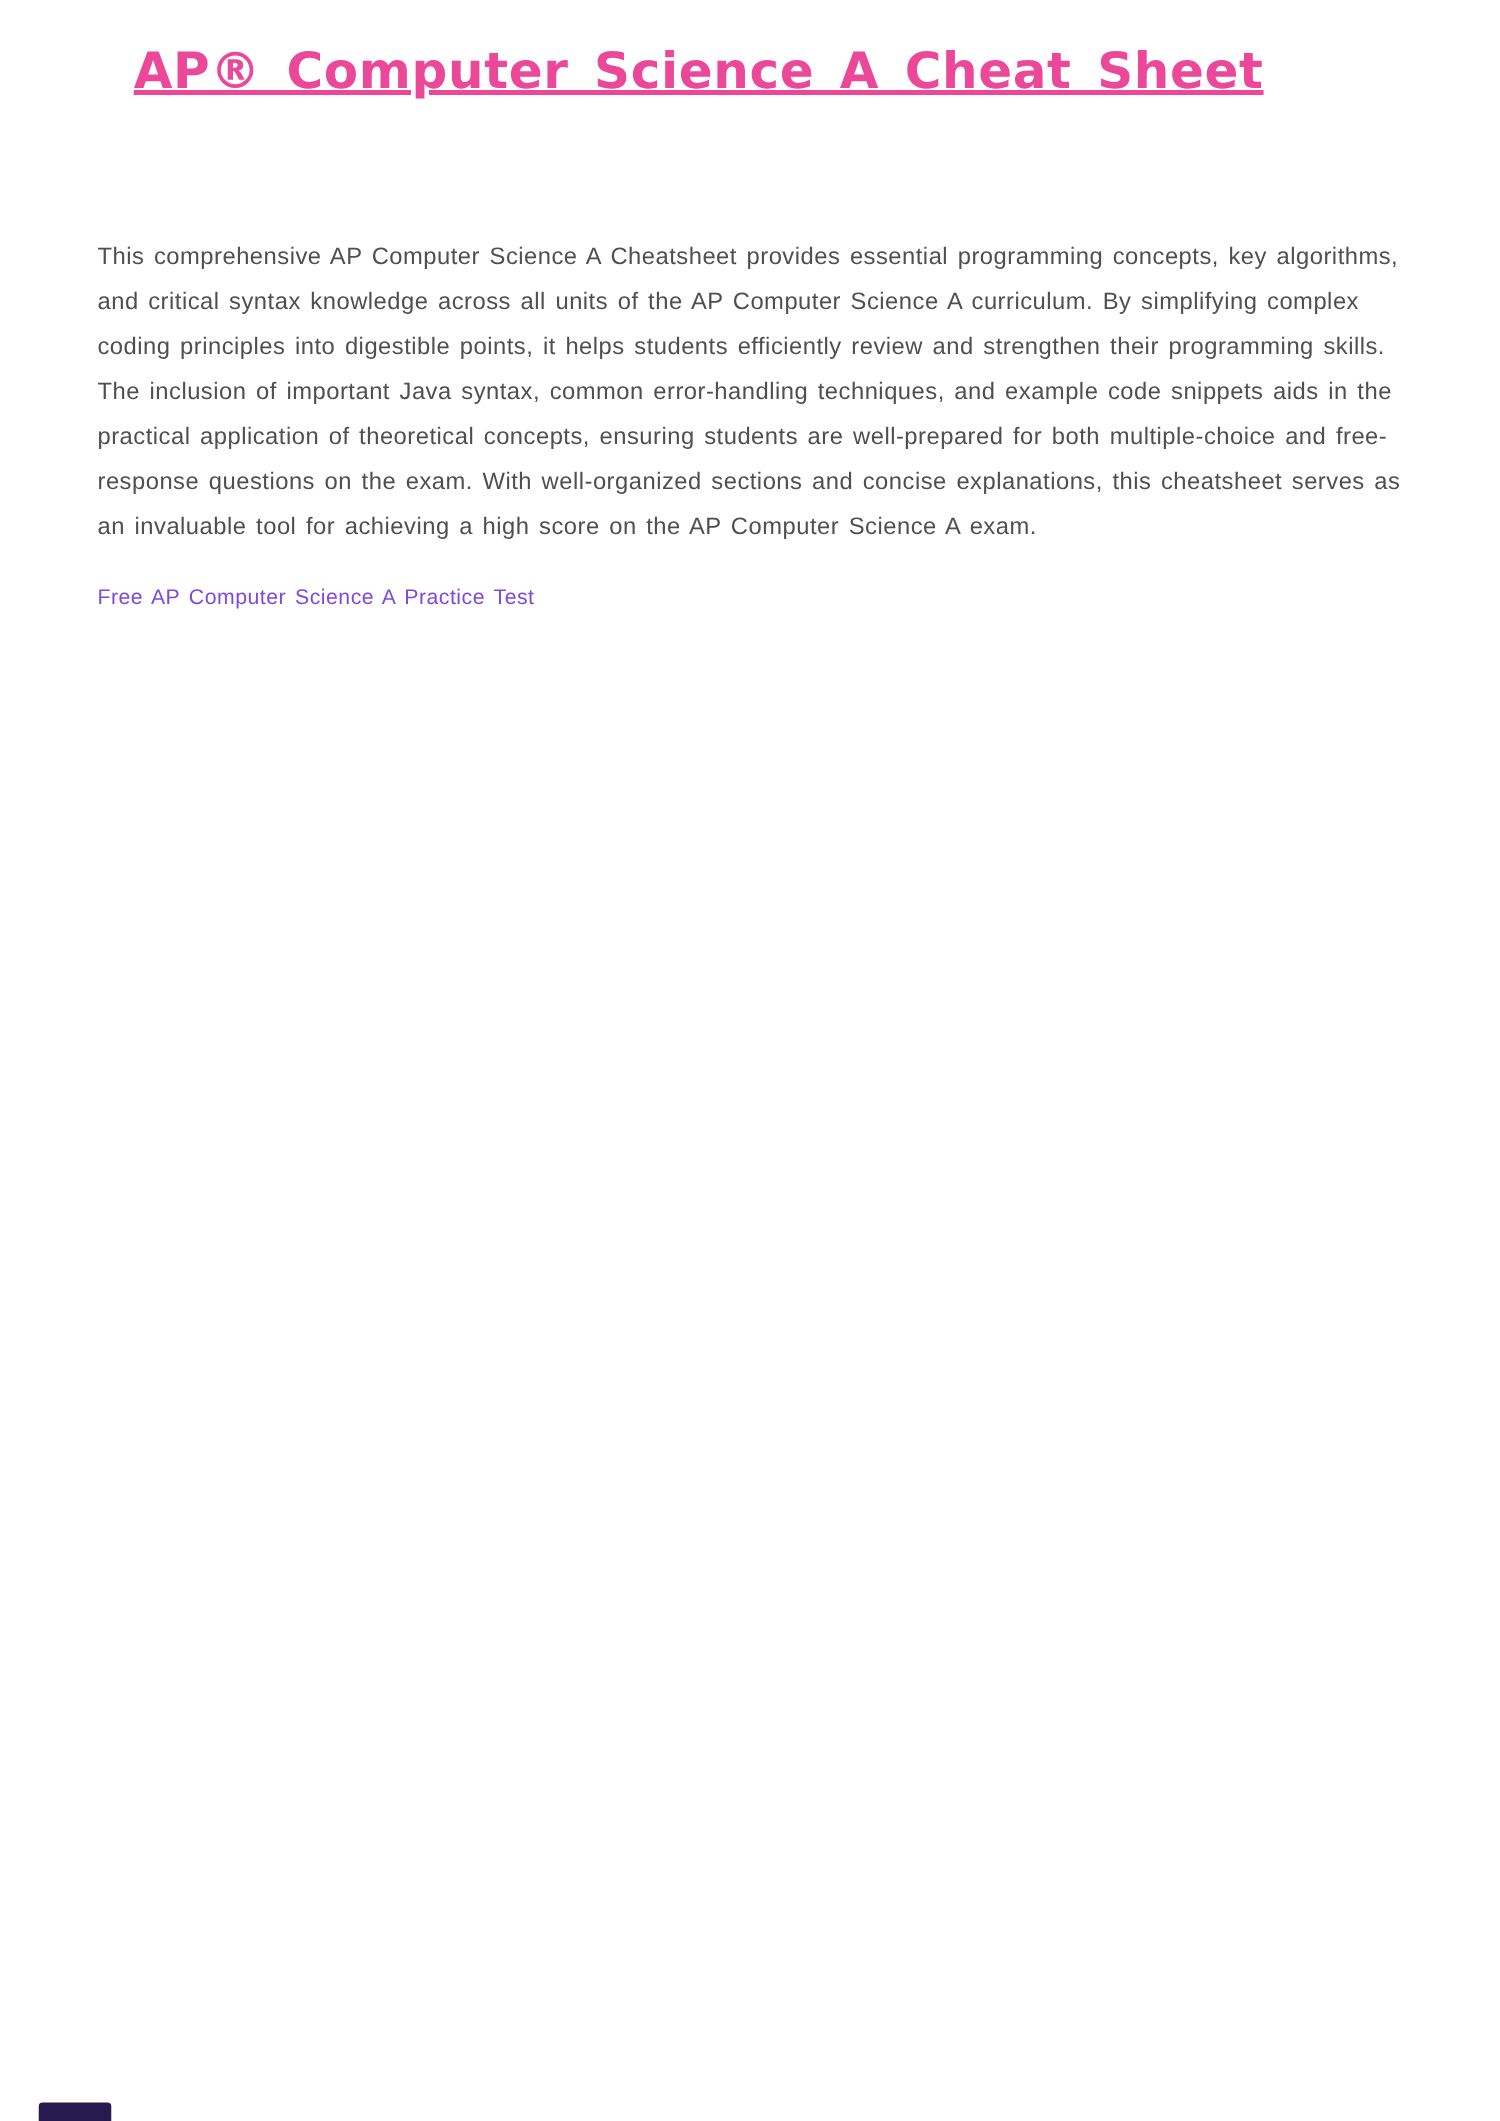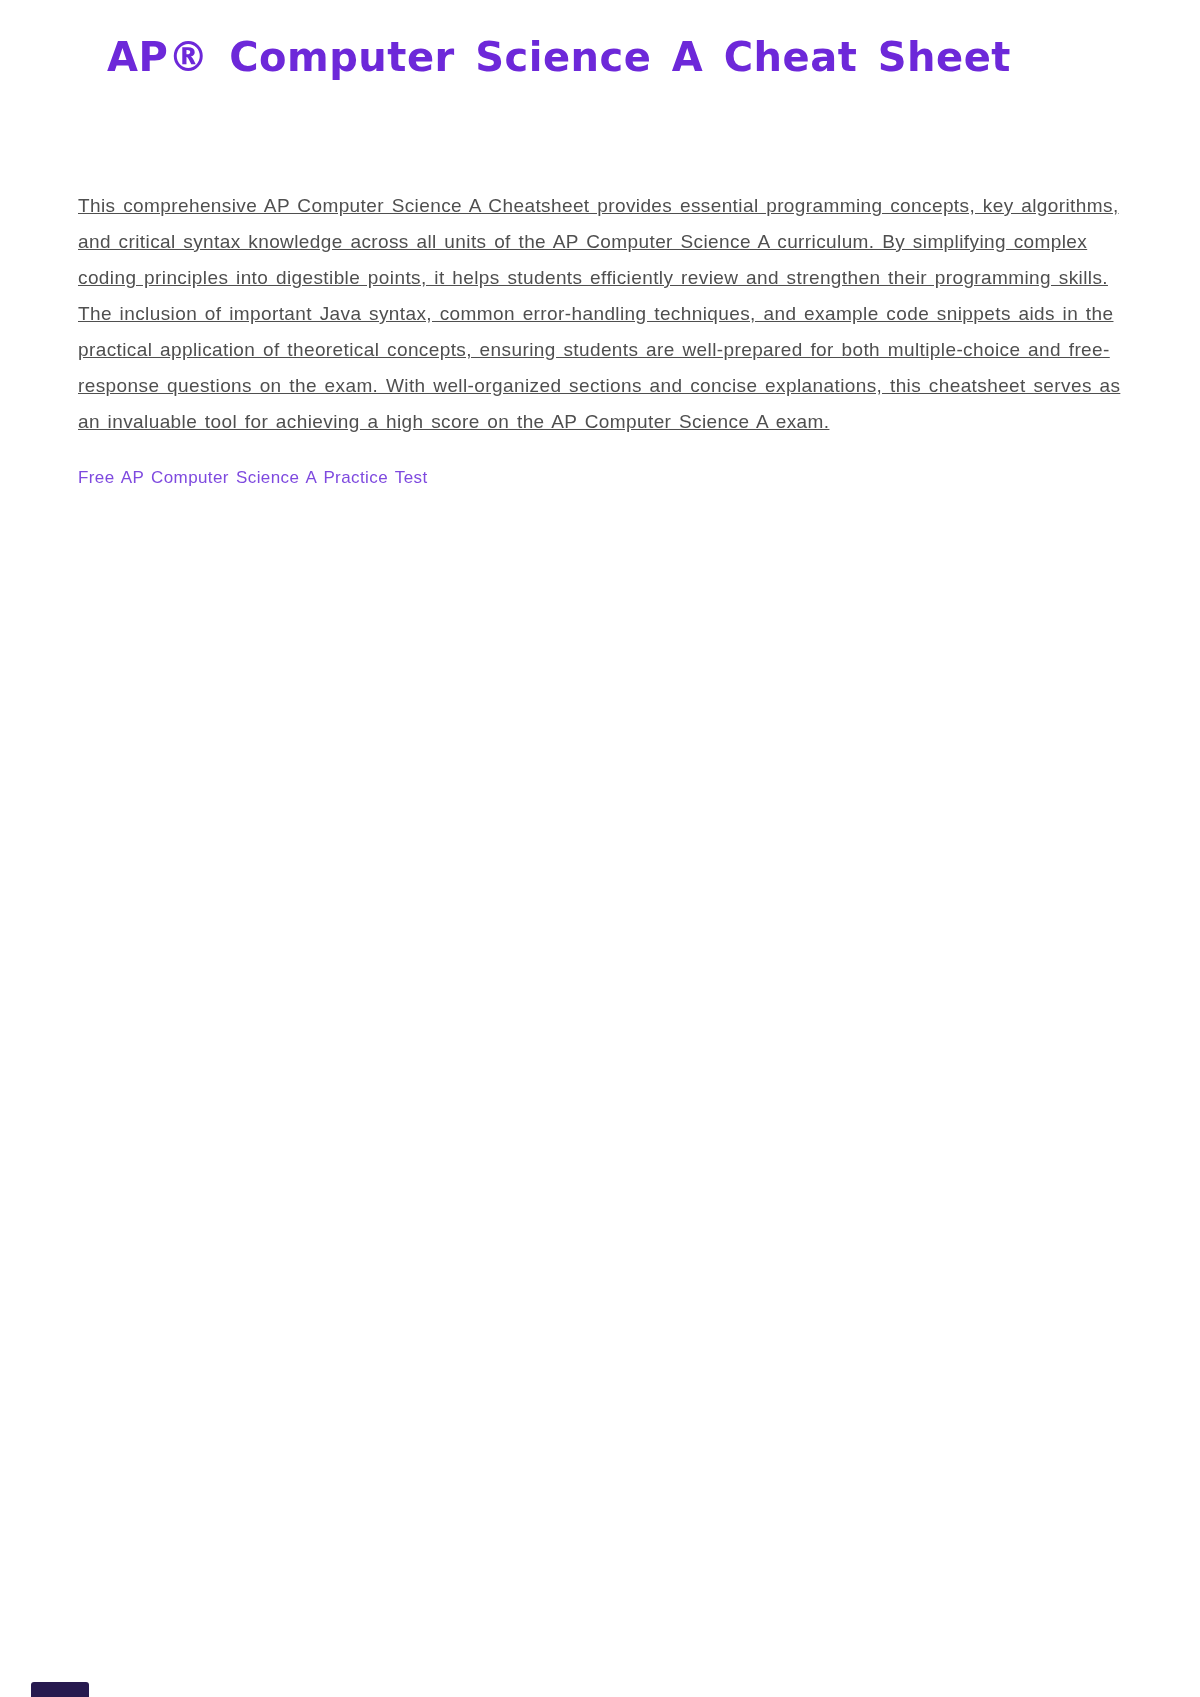--- a/index.html
+++ b/index.html
@@ -27,33 +27,33 @@
     width: 1046px;
   }
 
   h1.page-title {
     margin-left: 29px;
     margin-top: 4px;
     font-size: 40px;
     font-weight: 700;
     letter-spacing: 0.5px;
     word-spacing: 6px;
-    color: #6d28d9;
+    color: #ec4899;
     font-family: "DejaVu Sans", "Liberation Sans", sans-serif;
+    text-decoration: underline;
   }
 
   p.intro-paragraph {
     margin-top: 108px;
     font-size: 19px;
     line-height: 36px;
     color: #4f4f4f;
     letter-spacing: 0.4px;
     word-spacing: 2px;
     text-align: left;
-    text-decoration: underline;
   }
 
   a.practice-test-link {
     display: inline-block;
     margin-top: 28px;
     font-size: 17px;
     letter-spacing: 0.4px;
     word-spacing: 2px;
     color: #7e49df;
     text-decoration: none;

